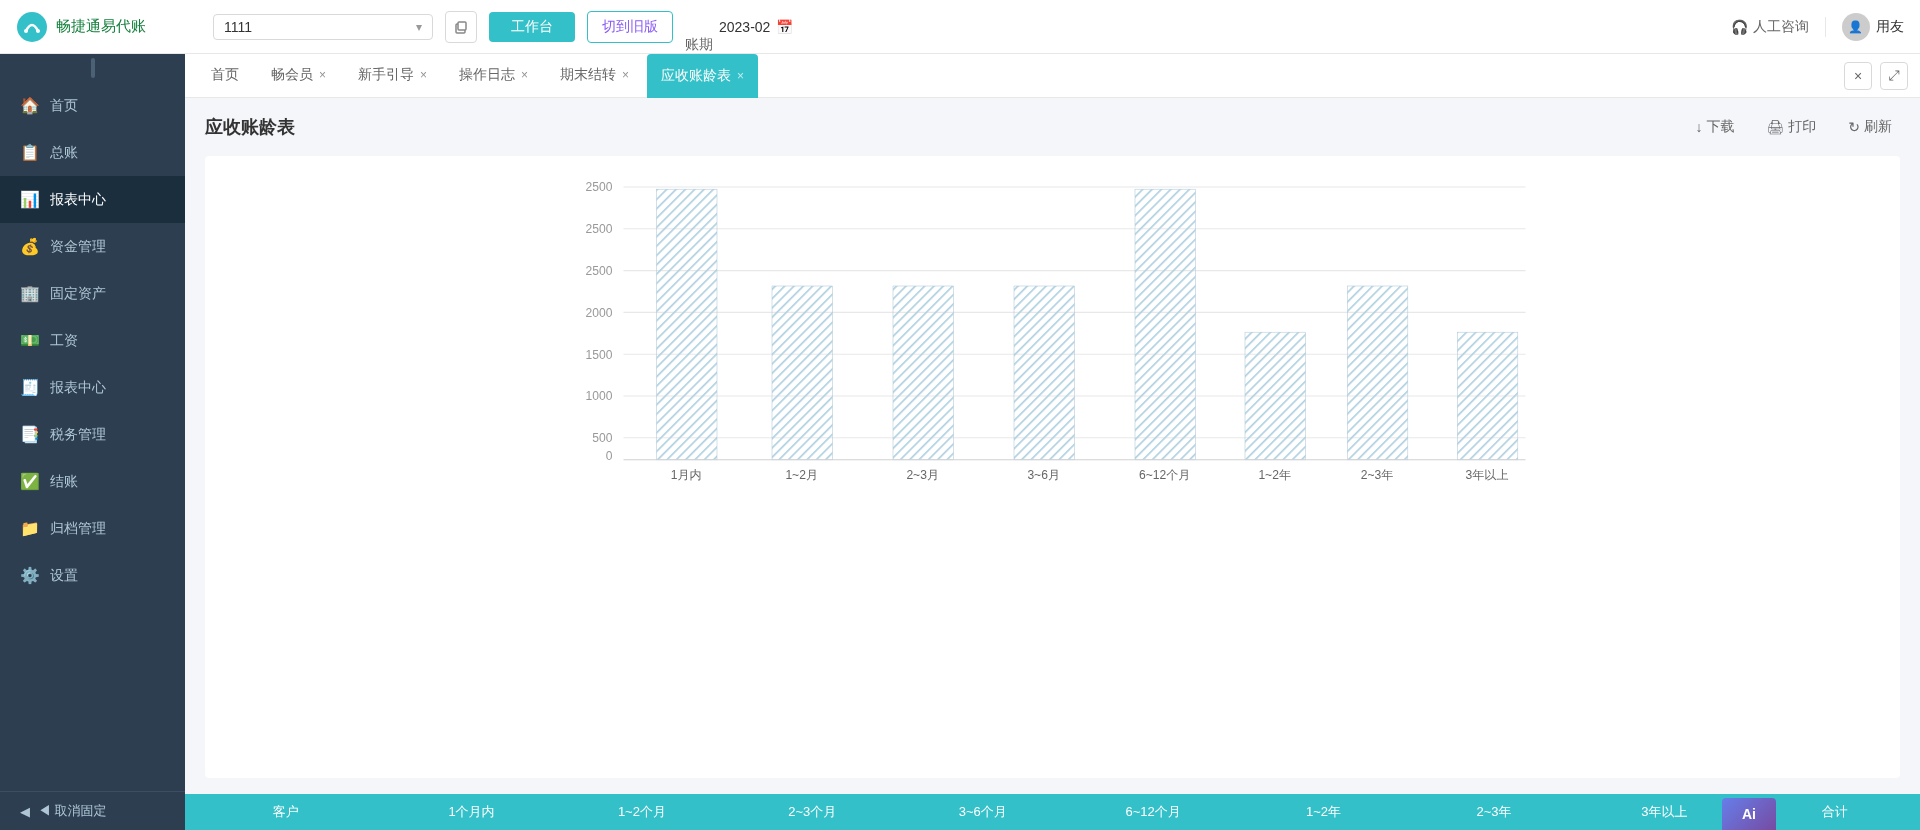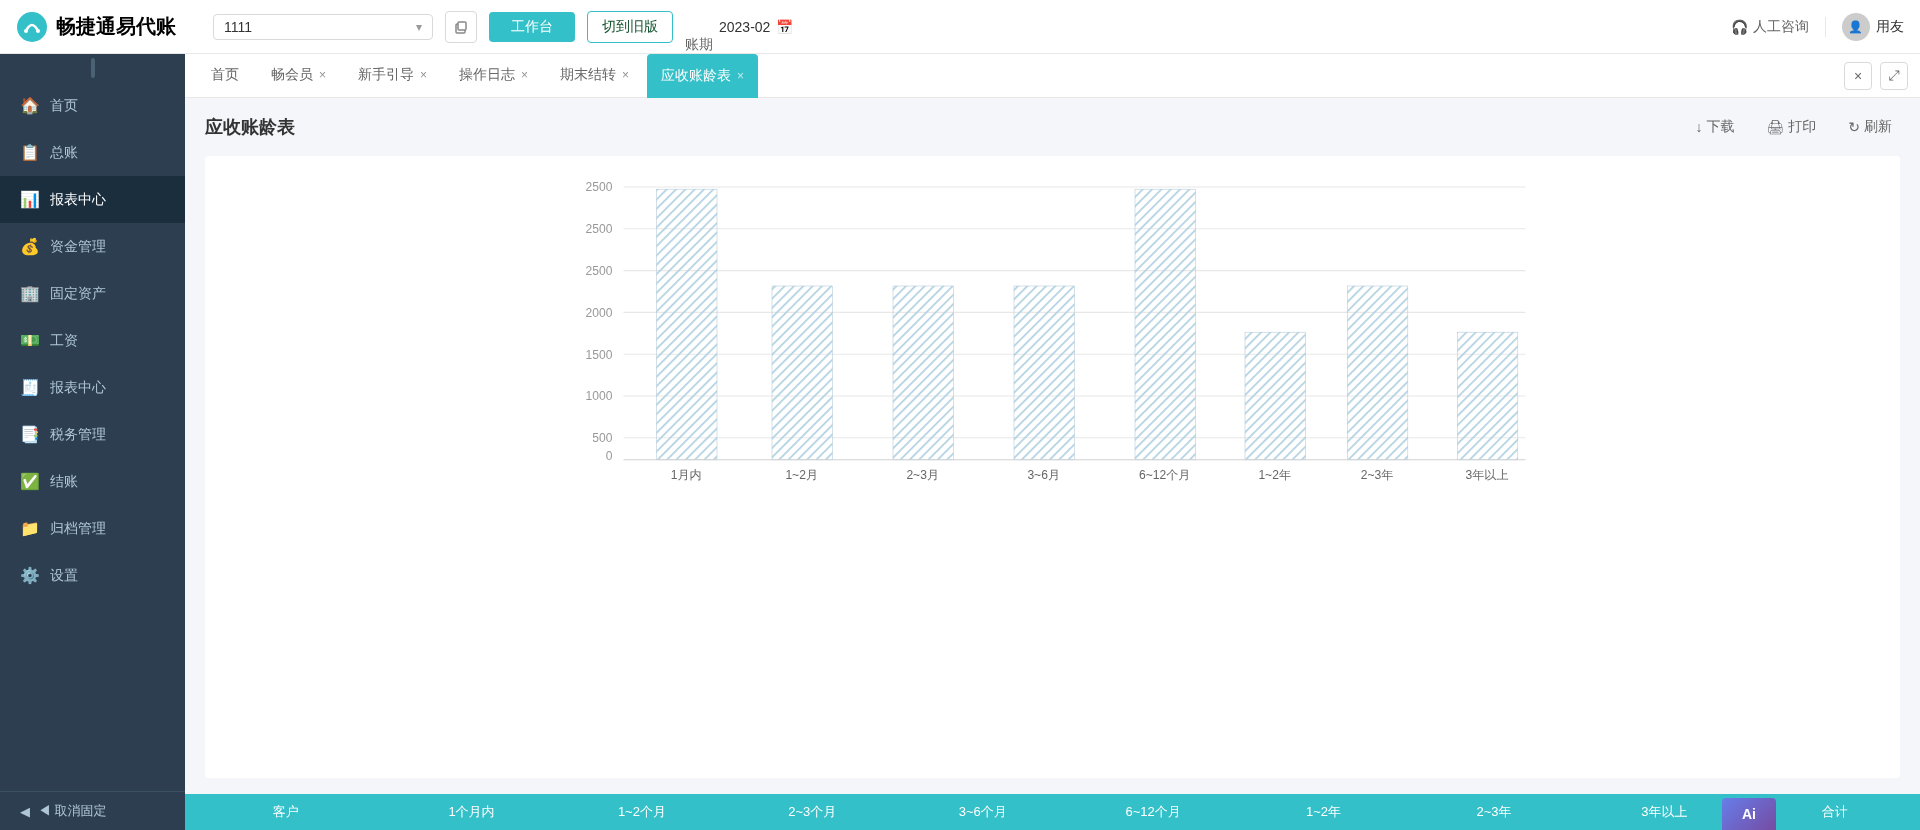--- a/index.html
+++ b/index.html
@@ -21,23 +21,23 @@
       display: flex;
       align-items: center;
       gap: 8px;
       flex-shrink: 0;
     }
     .logo-icon {
       width: 32px;
       height: 32px;
     }
     .logo-text {
-      font-size: 20px;
-      color: #000000;
-      font-weight: bold;
+      font-size: 15px;
+      color: #15803d;
+      font-weight: normal;
       white-space: nowrap;
     }
     .company-selector {
       display: flex;
       align-items: center;
       gap: 14px;
       border: 1px solid #d9d9d9;
       border-radius: 4px;
       padding: 4px 10px;
       min-width: 220px;
@@ -60,21 +60,21 @@
       color: #fff;
       border: none;
       border-radius: 4px;
       padding: 6px 22px;
       font-size: 14px;
       cursor: pointer;
       white-space: nowrap;
     }
     .switch-old-btn {
       border: 1px solid #33c0c8;
-      color: #14532d;
+      color: #8b5cf6;
       background: #fff;
       border-radius: 4px;
       padding: 6px 14px;
       font-size: 14px;
       cursor: pointer;
       white-space: nowrap;
     }
     .period-area {
       display: flex;
       align-items: center;

